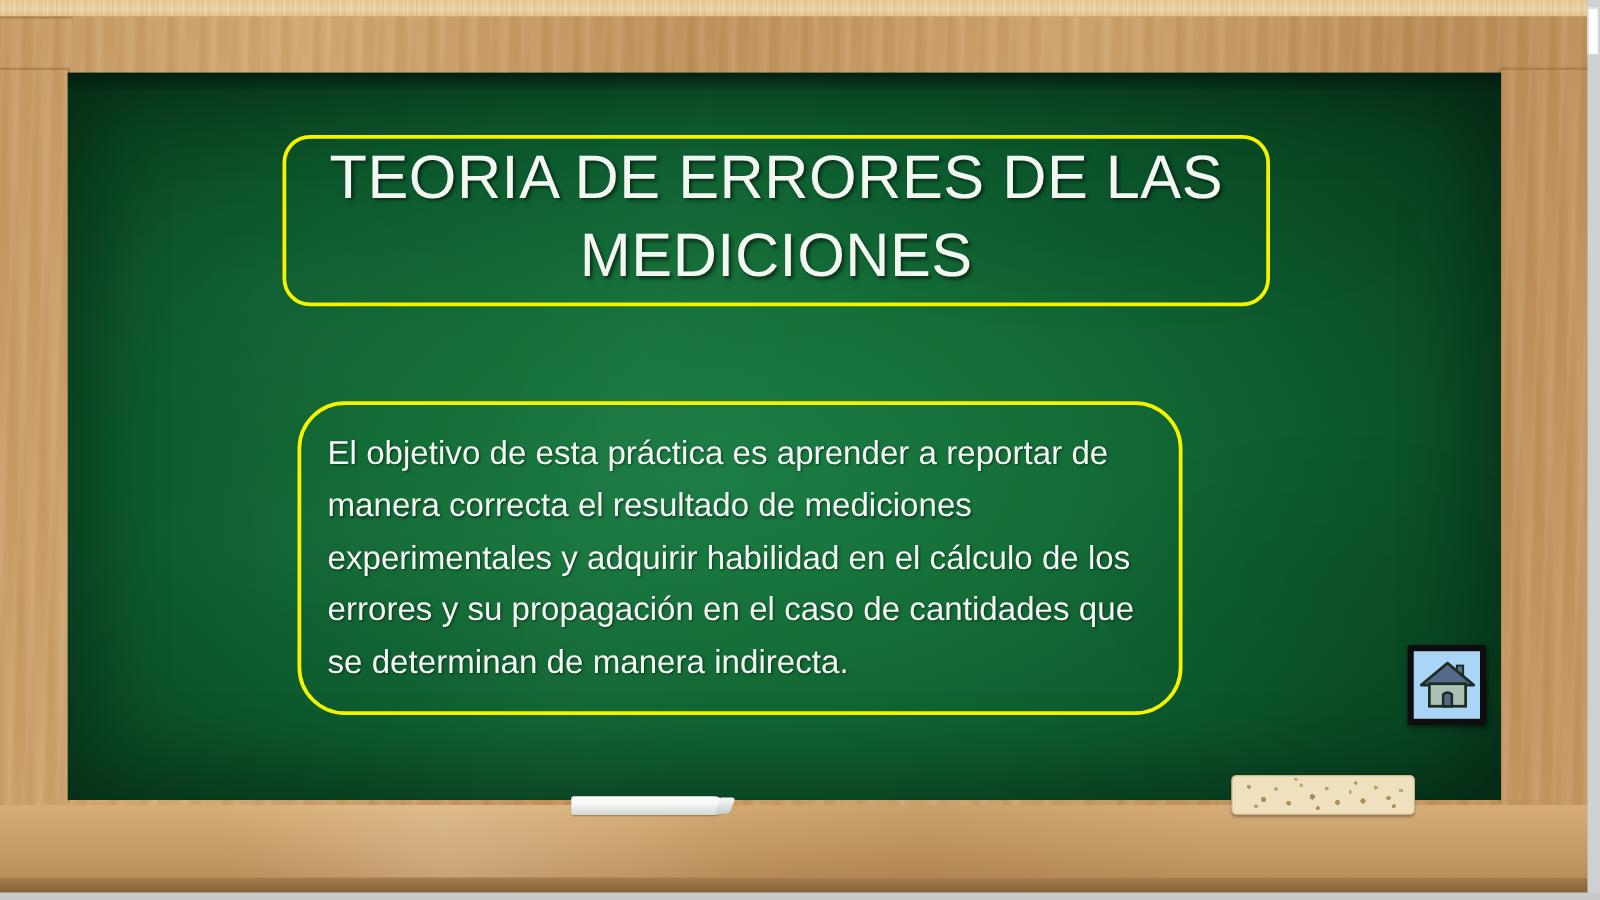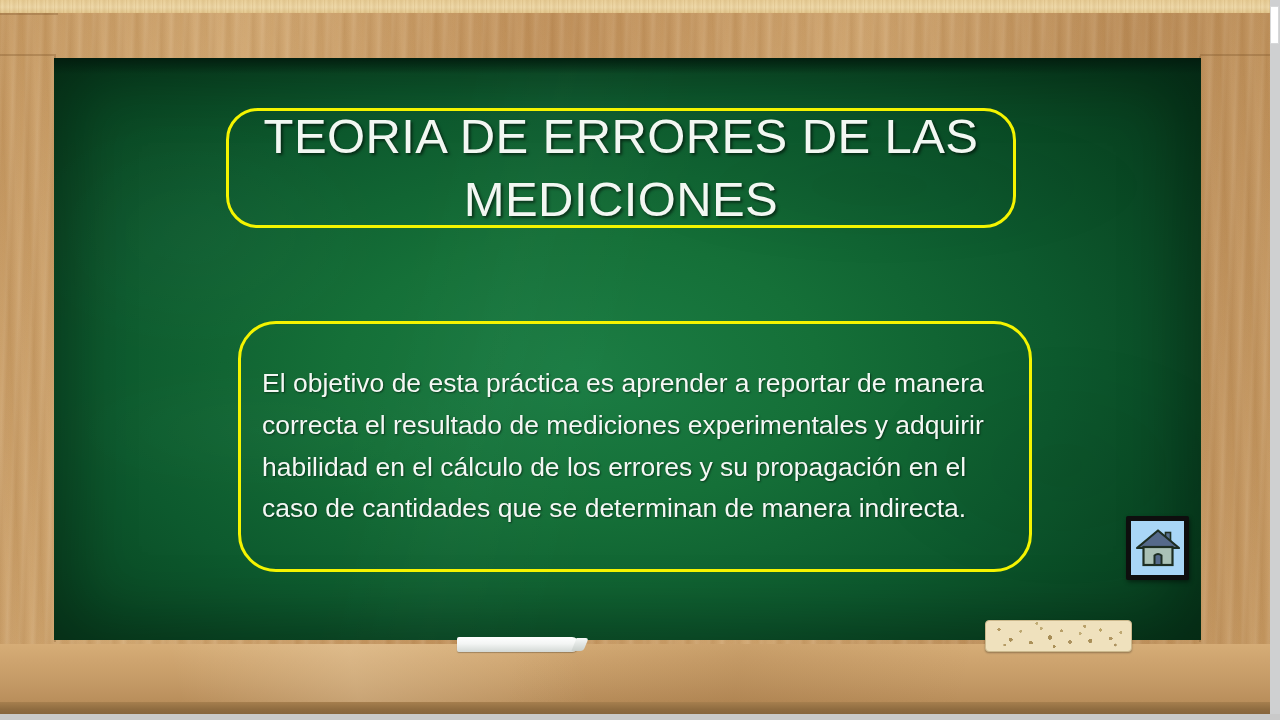--- a/index.html
+++ b/index.html
@@ -116,41 +116,40 @@
   }
   .board-vignette {
     position: absolute; inset: 0;
     box-shadow: inset 0 0 60px 22px rgba(0,0,0,0.28);
   }
 
   
   .title-box {
     position: absolute;
     left: 226px; top: 108px;
-    width: 790px; height: 120px;
+    width: 790px; height: 137px;
     border: 3px solid #f4f400;
-    border-radius: 32px;
+    border-radius: 22px;
     display: flex;
-    align-items: center;
     justify-content: center;
     text-align: center;
   }
   .title-text {
     color: #f2f7f2;
     font-size: 49px;
     line-height: 1.28;
     letter-spacing: 0.4px;
     text-shadow: 2px 2px 3px rgba(0,0,0,0.55);
     padding: 0 16px;
   }
 
   .body-box {
     position: absolute;
     left: 238px; top: 321px;
-    width: 794px; height: 251px;
+    width: 708px; height: 251px;
     border: 3px solid #f4f400;
     border-radius: 38px;
     display: flex;
     align-items: center;
   }
   .body-text {
     color: #f4f8f4;
     font-size: 26.5px;
     line-height: 1.58;
     padding: 0 22px 0 21px;

